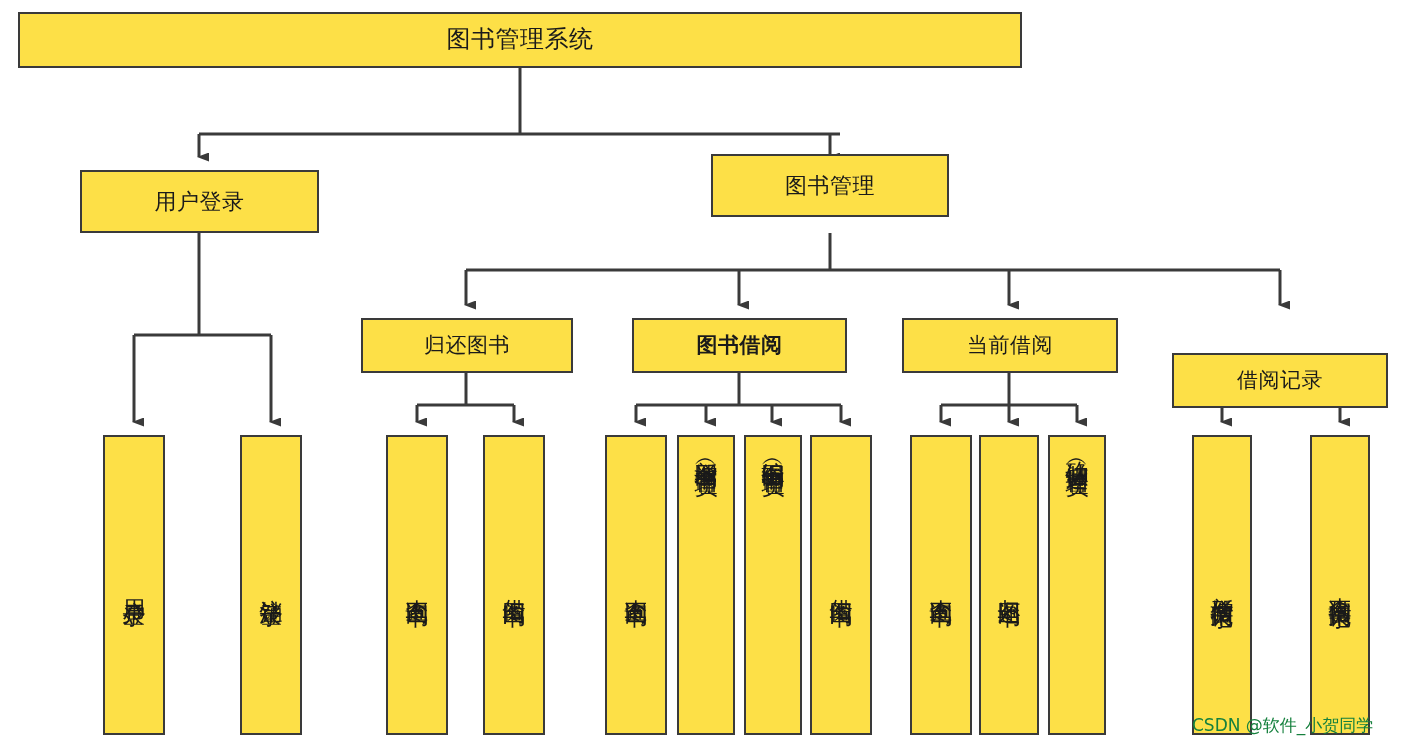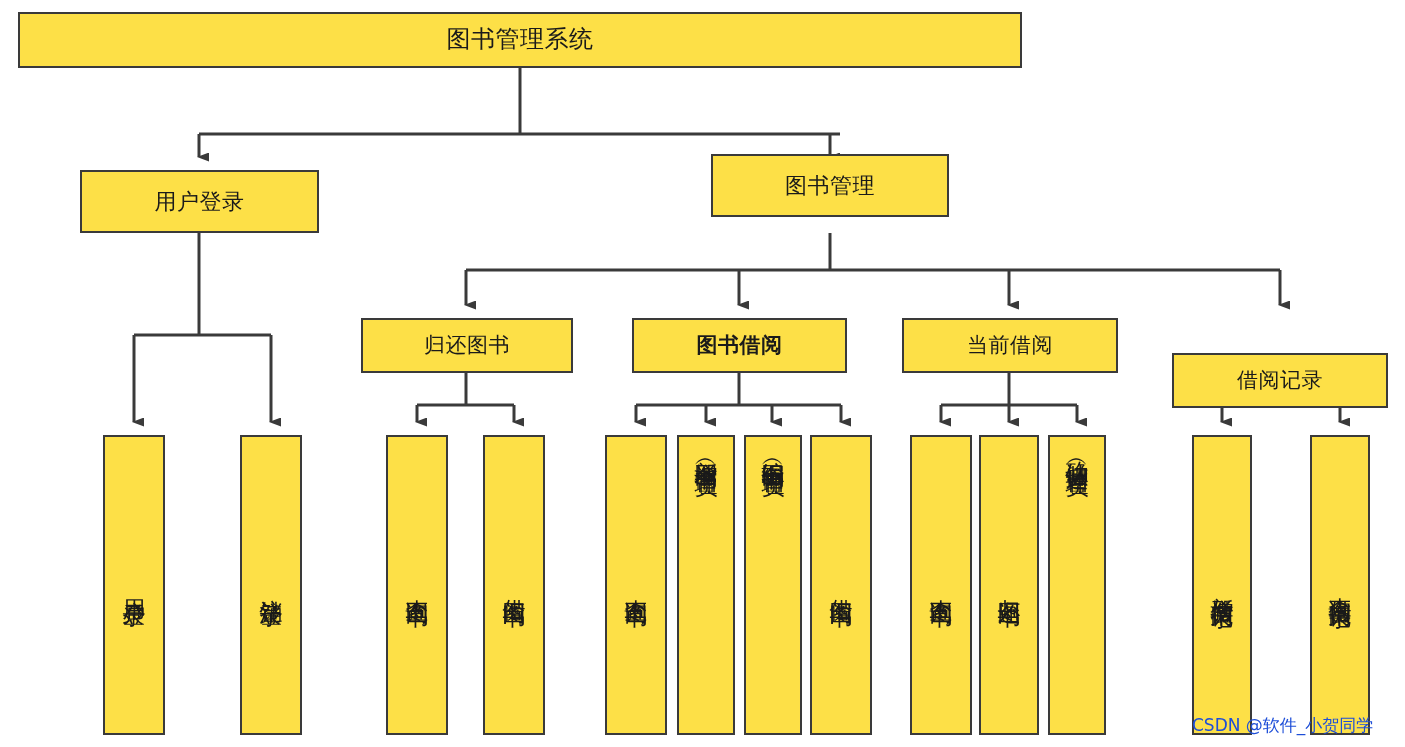--- a/index.html
+++ b/index.html
@@ -65,21 +65,21 @@
   }
   .node.leaf.centered {
     align-items: center;
     padding-top: 0;
   }
   #watermark {
     position: absolute;
     left: 1192px;
     top: 714px;
     font-size: 17px;
-    color: #1d4ed8;
+    color: #15803d;
     white-space: nowrap;
     z-index: 5;
   }
 </style>
 </head>
 <body>
 
 <div id="canvas">
 
   <svg id="edges" viewBox="0 0 1405 747">

